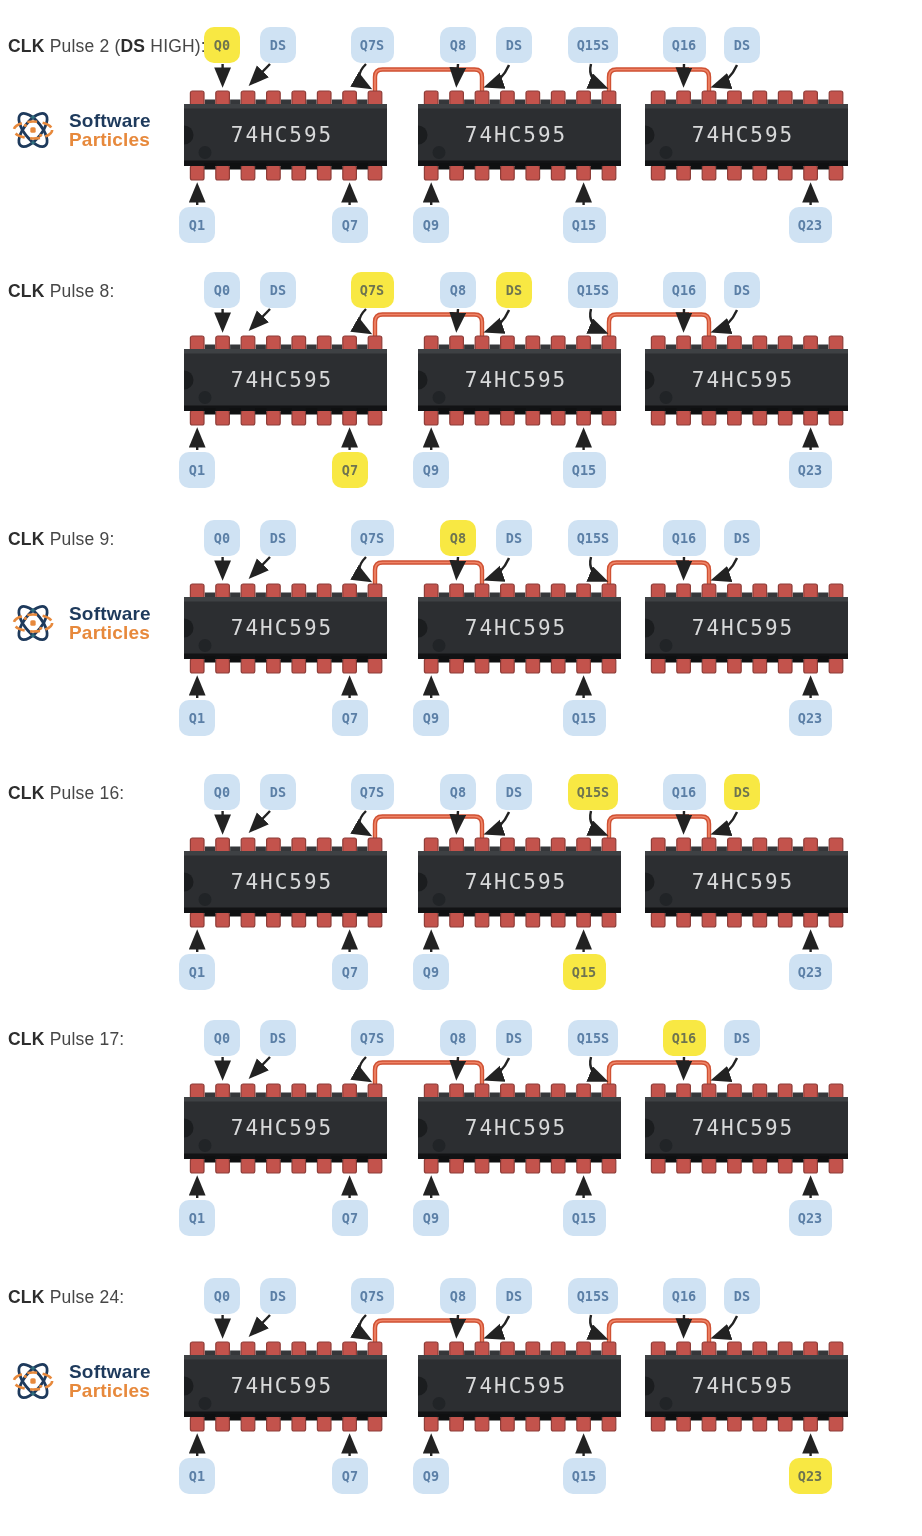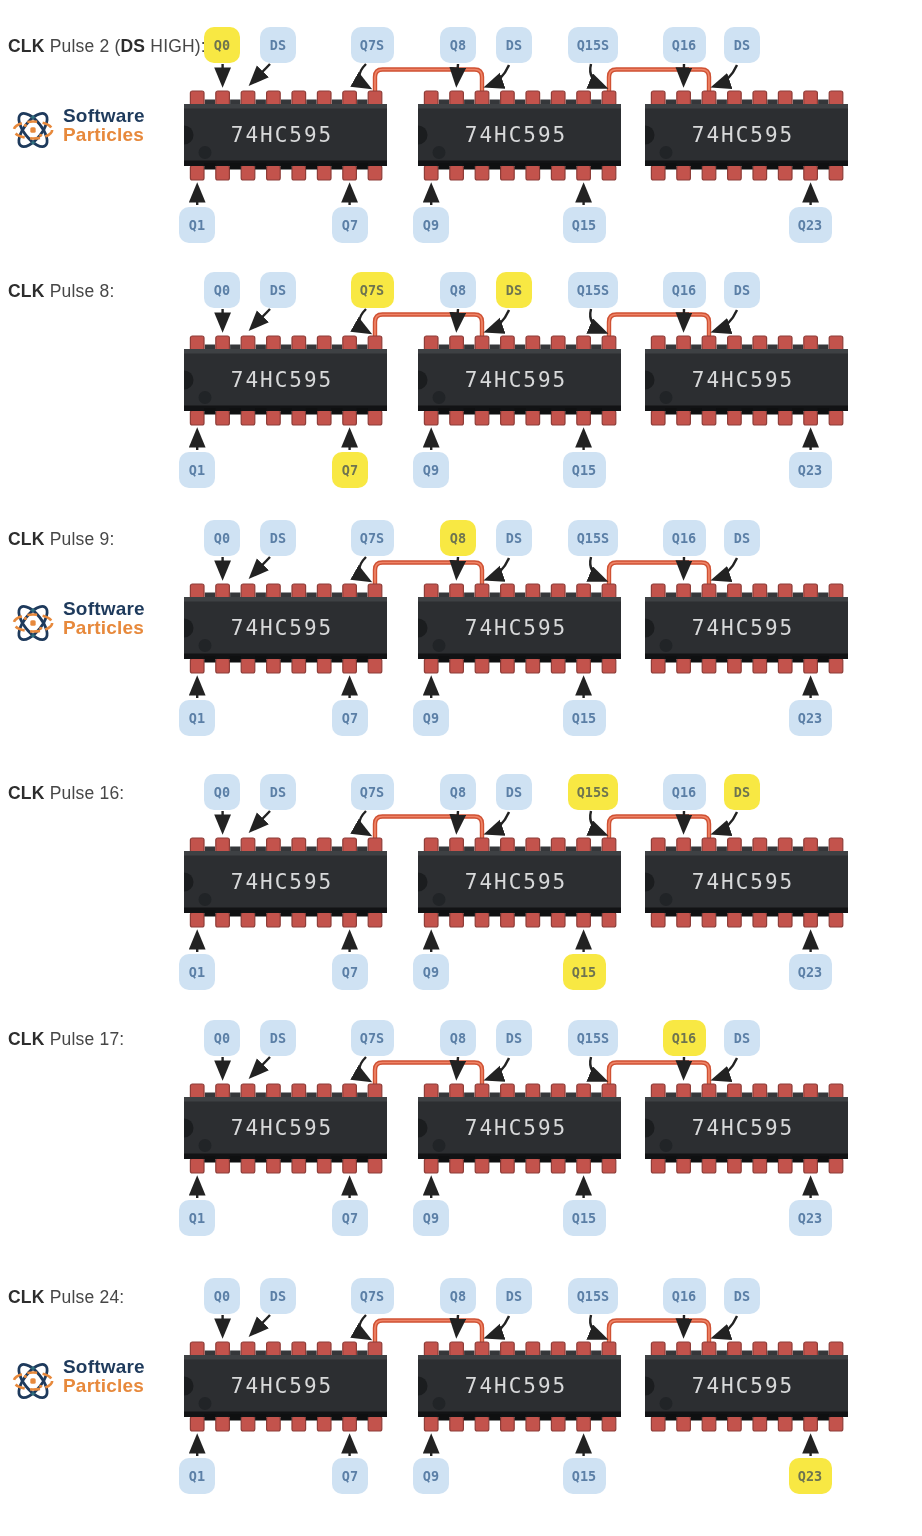--- a/index.html
+++ b/index.html
@@ -6,21 +6,21 @@
   #canvas{
     position:relative;width:922px;height:1536px;background:#ffffff;overflow:hidden;
     font-family:"Liberation Sans",sans-serif;
   }
   .row{position:absolute;left:0;width:922px;height:256px;}
   .row-title{
     position:absolute;left:8px;top:36px;font-size:17.5px;color:#474747;
     letter-spacing:.2px;white-space:nowrap;
   }
   .row-title b{color:#2d2d2d;}
-  .logo{position:absolute;left:10px;top:106px;display:flex;align-items:flex-start;gap:7px;}
+  .logo{position:absolute;left:10px;top:106px;display:flex;align-items:center;gap:13px;}
   .logo-text{display:flex;flex-direction:column;line-height:1.02;font-weight:bold;font-size:19px;letter-spacing:.2px;}
   .logo-line1{color:#1e3a5c;}
   .logo-line2{color:#e7893c;}
   .pinlabel{
     position:absolute;height:36px;border-radius:10px;display:flex;align-items:center;justify-content:center;
     font-family:"DejaVu Sans Mono",monospace;font-size:13.5px;font-weight:bold;box-sizing:border-box;
   }
   .pinlabel.blue{background:#cfe2f3;color:#5b7fa6;}
   .pinlabel.yellow{background:#f8e843;color:#6e7450;}
   svg.circuit{position:absolute;left:0;top:0;}

